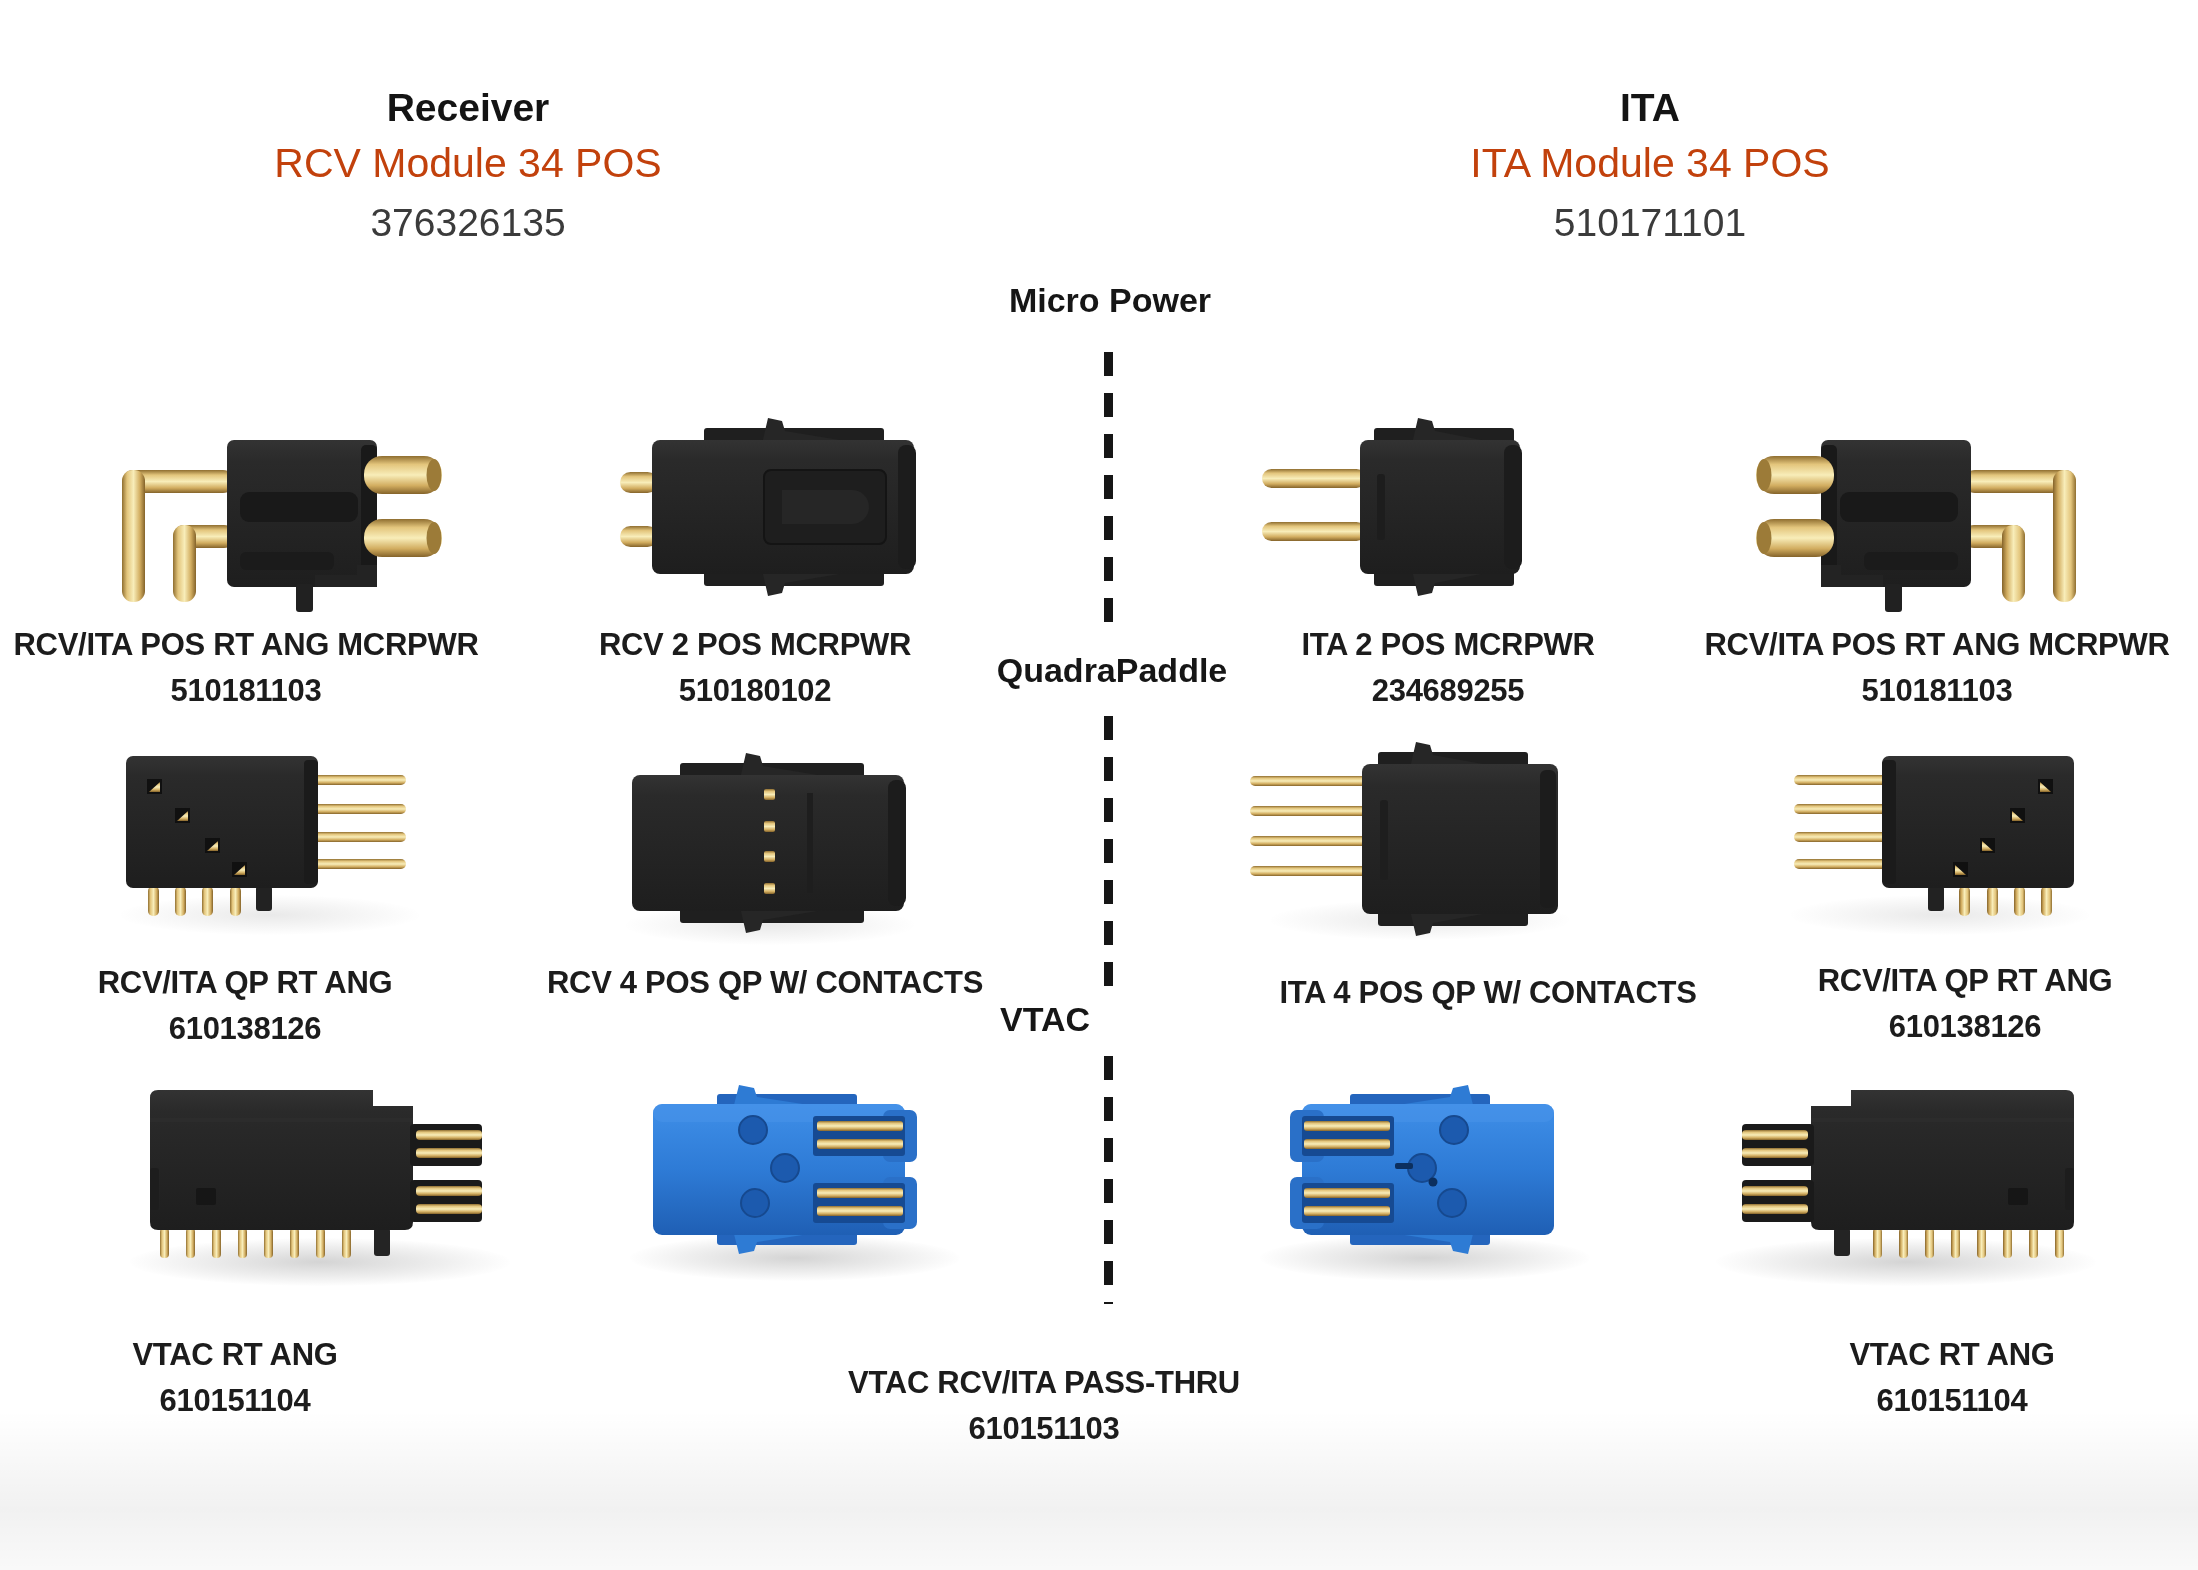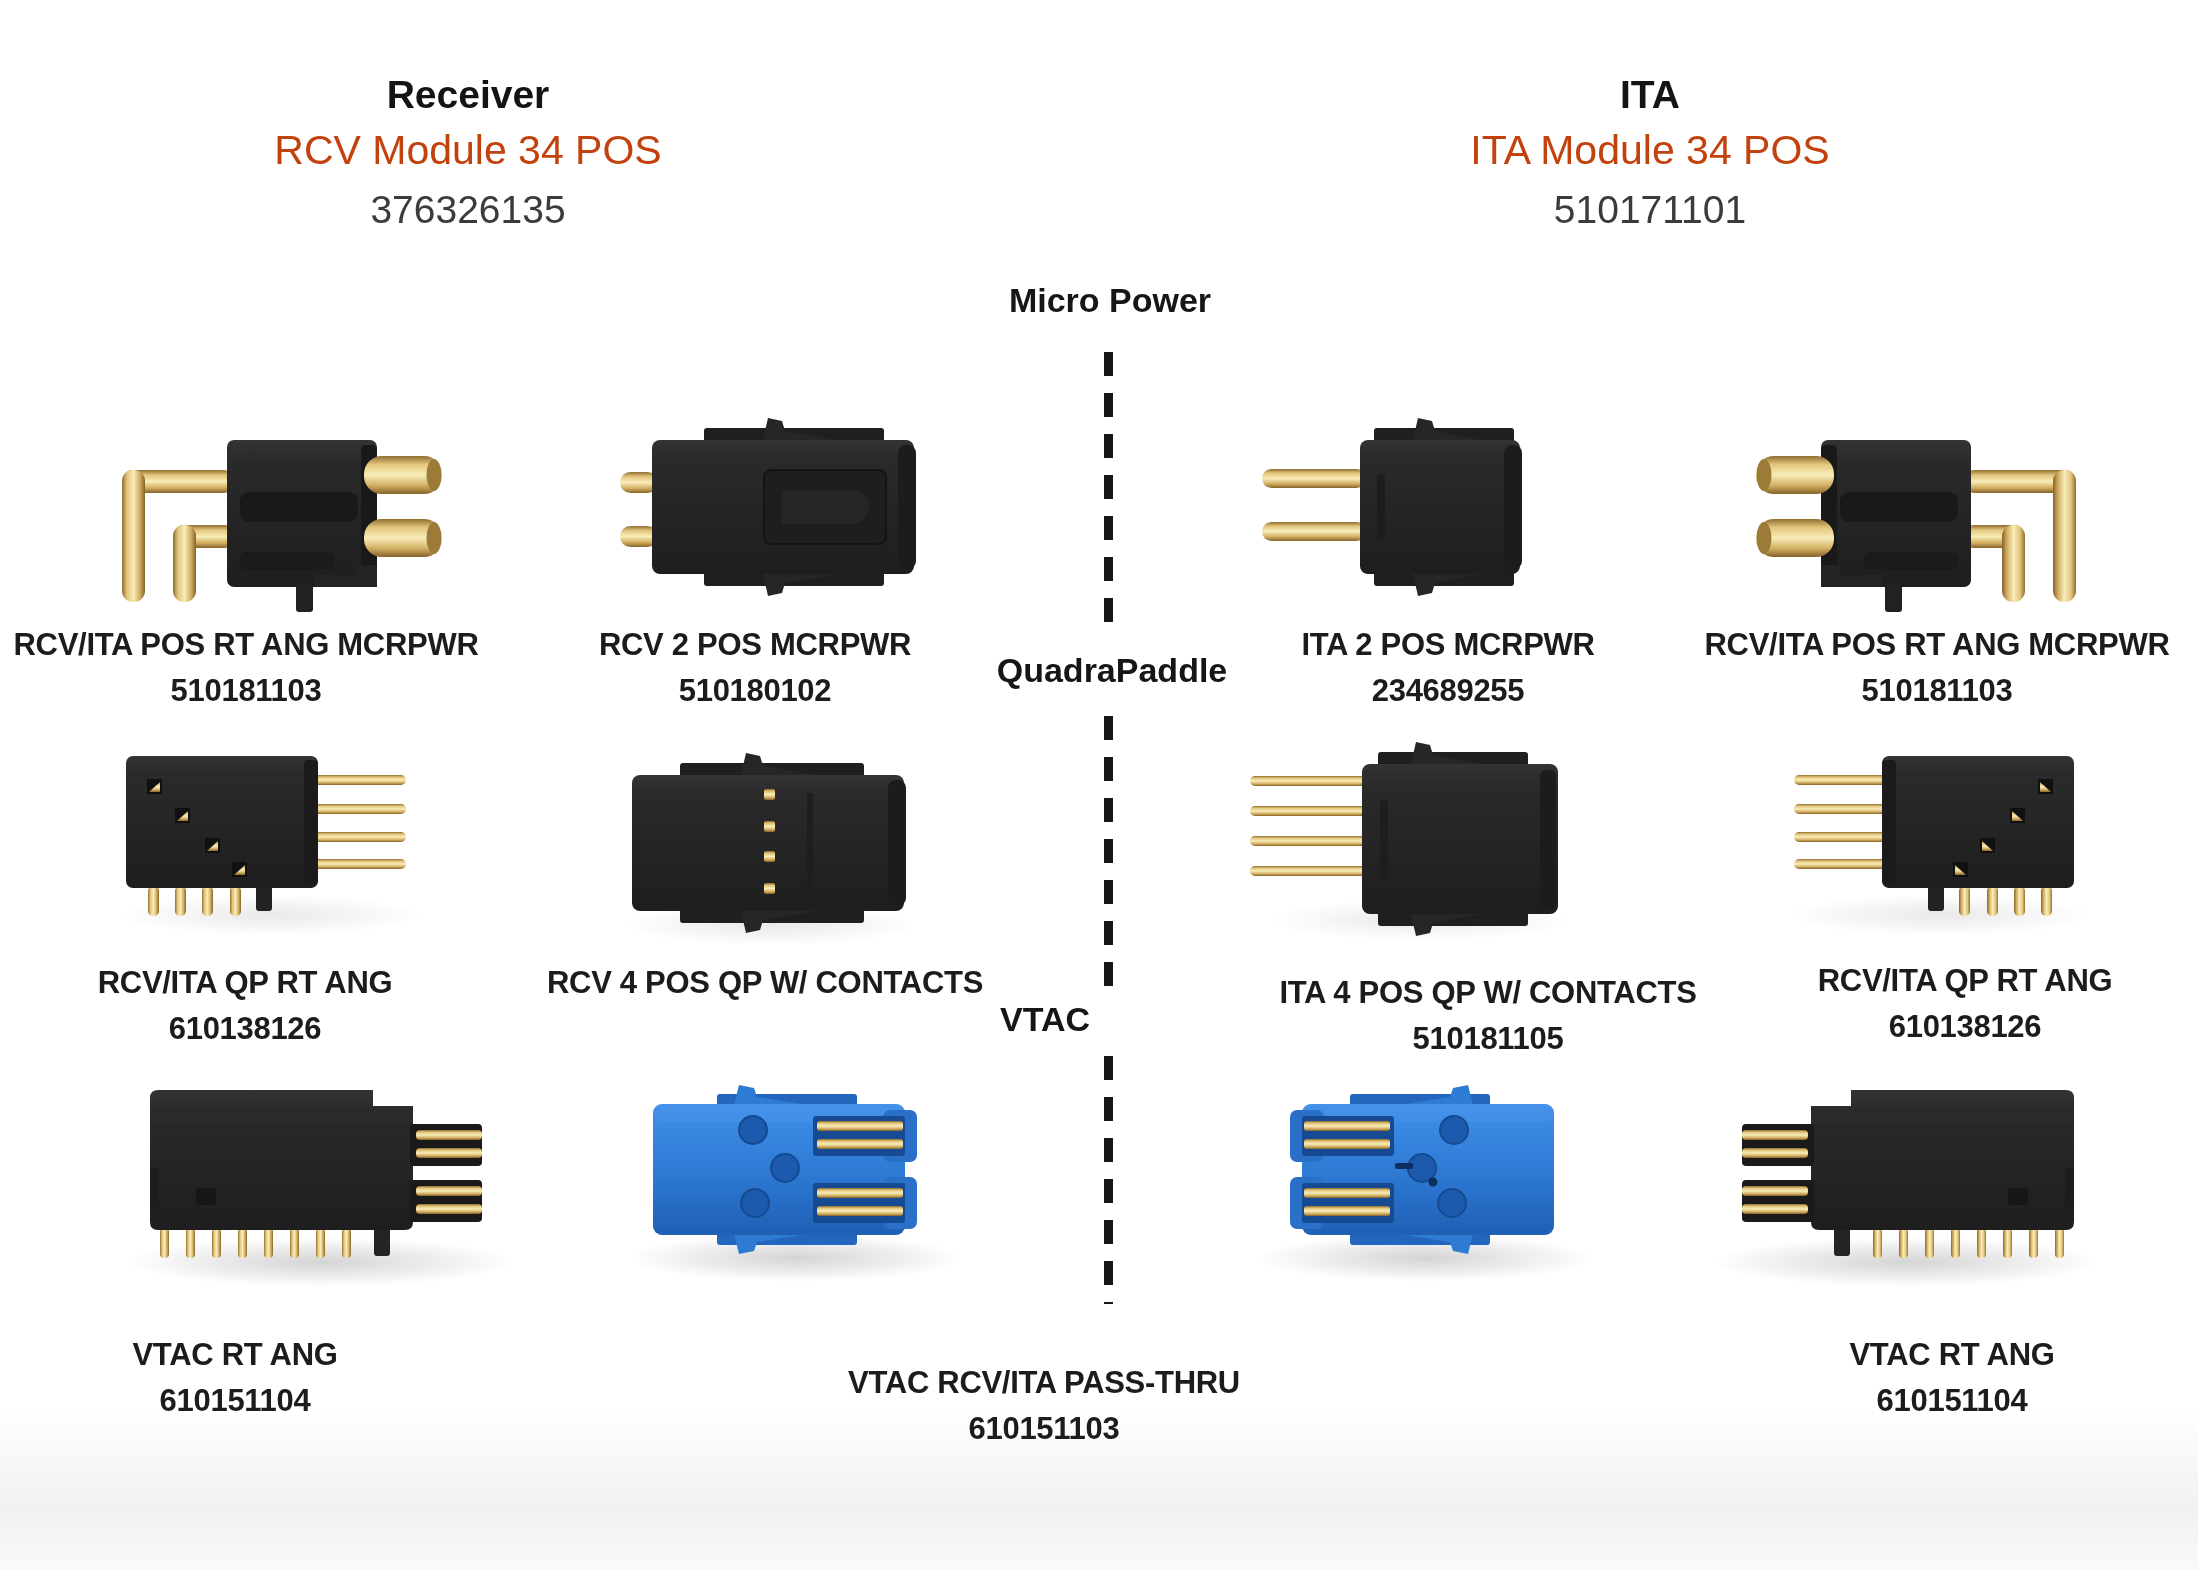--- a/index.html
+++ b/index.html
@@ -1,20 +1,20 @@
 <!DOCTYPE html>
 <html><head>
 <meta charset="utf-8">
 <style>
   html,body{margin:0;padding:0;background:#ffffff;}
   .stage{position:relative;width:2198px;height:1570px;background:#ffffff;overflow:hidden;
          font-family:"Liberation Sans", sans-serif;color:#1b1b1b;}
   
   .hdr{position:absolute;text-align:center;transform:translateX(-50%);white-space:nowrap;}
-  .hdr .title{font-size:39px;font-weight:700;line-height:50px;color:#141414;}
+  .hdr .title{font-size:39px;font-weight:700;line-height:50px;color:#141414;margin-top:13px;}
   .hdr .subtitle{font-size:41px;font-weight:300;line-height:60px;color:#c2410c;}
   .hdr .pn{font-size:39px;font-weight:300;line-height:60px;color:#3b3b3b;}
   
   .cat{position:absolute;transform:translateX(-50%);font-size:34px;font-weight:700;
        color:#161616;white-space:nowrap;}
   
   .dash{position:absolute;width:9px;background:repeating-linear-gradient(
         to bottom,#161616 0px,#161616 24px,transparent 24px,transparent 41px);}
   
   .caption{position:absolute;transform:translateX(-50%);text-align:center;
@@ -290,21 +290,20 @@
 
   <div class="caption" style="left:245px;top:960px;">
     <div>RCV/ITA QP RT ANG</div>
     <div>610138126</div>
   </div>
   <div class="caption" style="left:765px;top:960px;">
     <div>RCV 4 POS QP W/ CONTACTS</div>
   </div>
   <div class="caption" style="left:1488px;top:958px;margin-top:12px;">
     <div>ITA 4 POS QP W/ CONTACTS</div>
-    <div>510181105</div>
   </div>
   <div class="caption" style="left:1965px;top:958px;">
     <div>RCV/ITA QP RT ANG</div>
     <div>610138126</div>
   </div>
 
   <div class="caption" style="left:235px;top:1332px;">
     <div>VTAC RT ANG</div>
     <div>610151104</div>
   </div>

